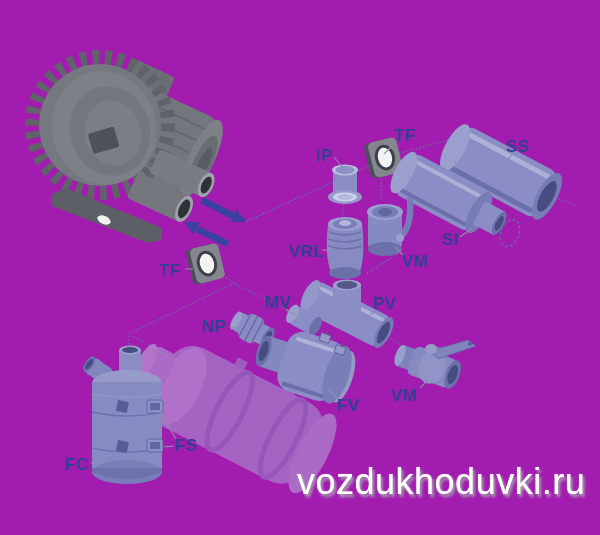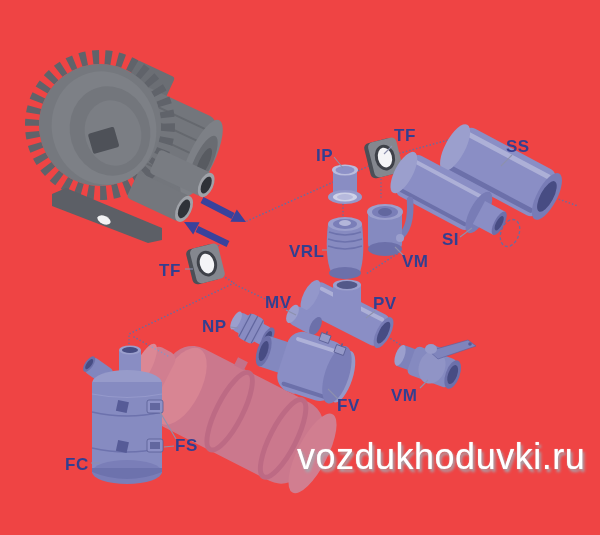--- a/index.html
+++ b/index.html
@@ -1,24 +1,24 @@
 <!DOCTYPE html>
 <html><head>
 <meta charset="utf-8">
 <style>
   html,body{margin:0;padding:0;background:#fff;}
-  #stage{position:relative;width:600px;height:535px;background:#ef4444;overflow:hidden;
+  #stage{position:relative;width:600px;height:535px;background:#a21caf;overflow:hidden;
          font-family:"Liberation Sans",sans-serif;}
   #diagram{position:absolute;left:0;top:0;}
   .part-label{font-family:"Liberation Sans",sans-serif;font-weight:bold;font-size:17px;
               fill:#333f90;letter-spacing:0.5px;}
   .leader{stroke:#8d91ae;stroke-width:1.1;fill:none;}
   .dotline{stroke:#686da0;stroke-width:1.6;fill:none;stroke-linecap:round;
            stroke-dasharray:0.1 3.4;}
-  .watermark{position:absolute;left:297px;top:436px;width:300px;
+  .watermark{position:absolute;left:297px;top:461px;width:300px;
              font-size:36px;font-weight:500;color:#ffffff;letter-spacing:0.5px;
              text-shadow:2px 3px 3px #a6a6ae, 0 0 1px #d9d9df;white-space:nowrap;}
 </style>
 </head>
 <body>
 
 <div id="stage">
 <svg id="diagram" width="600" height="535" viewBox="0 0 600 535">
 
   <g>

